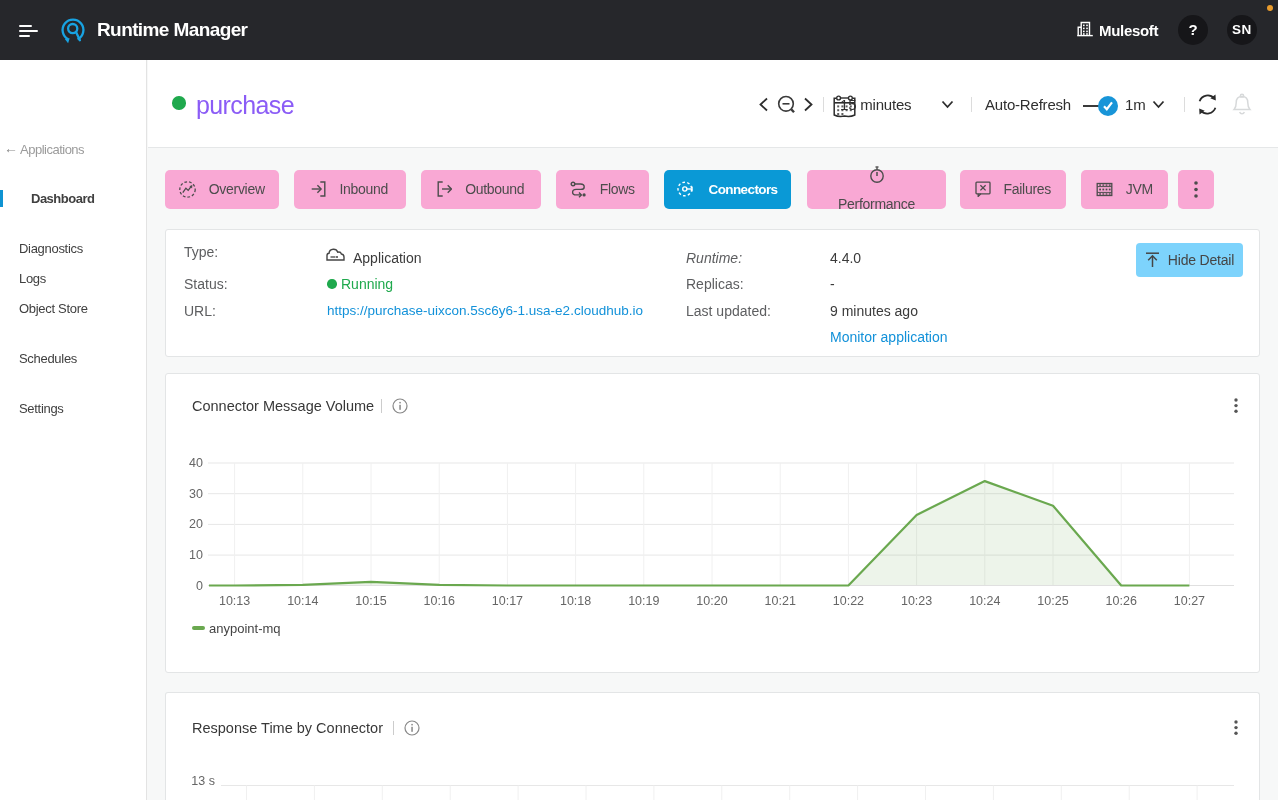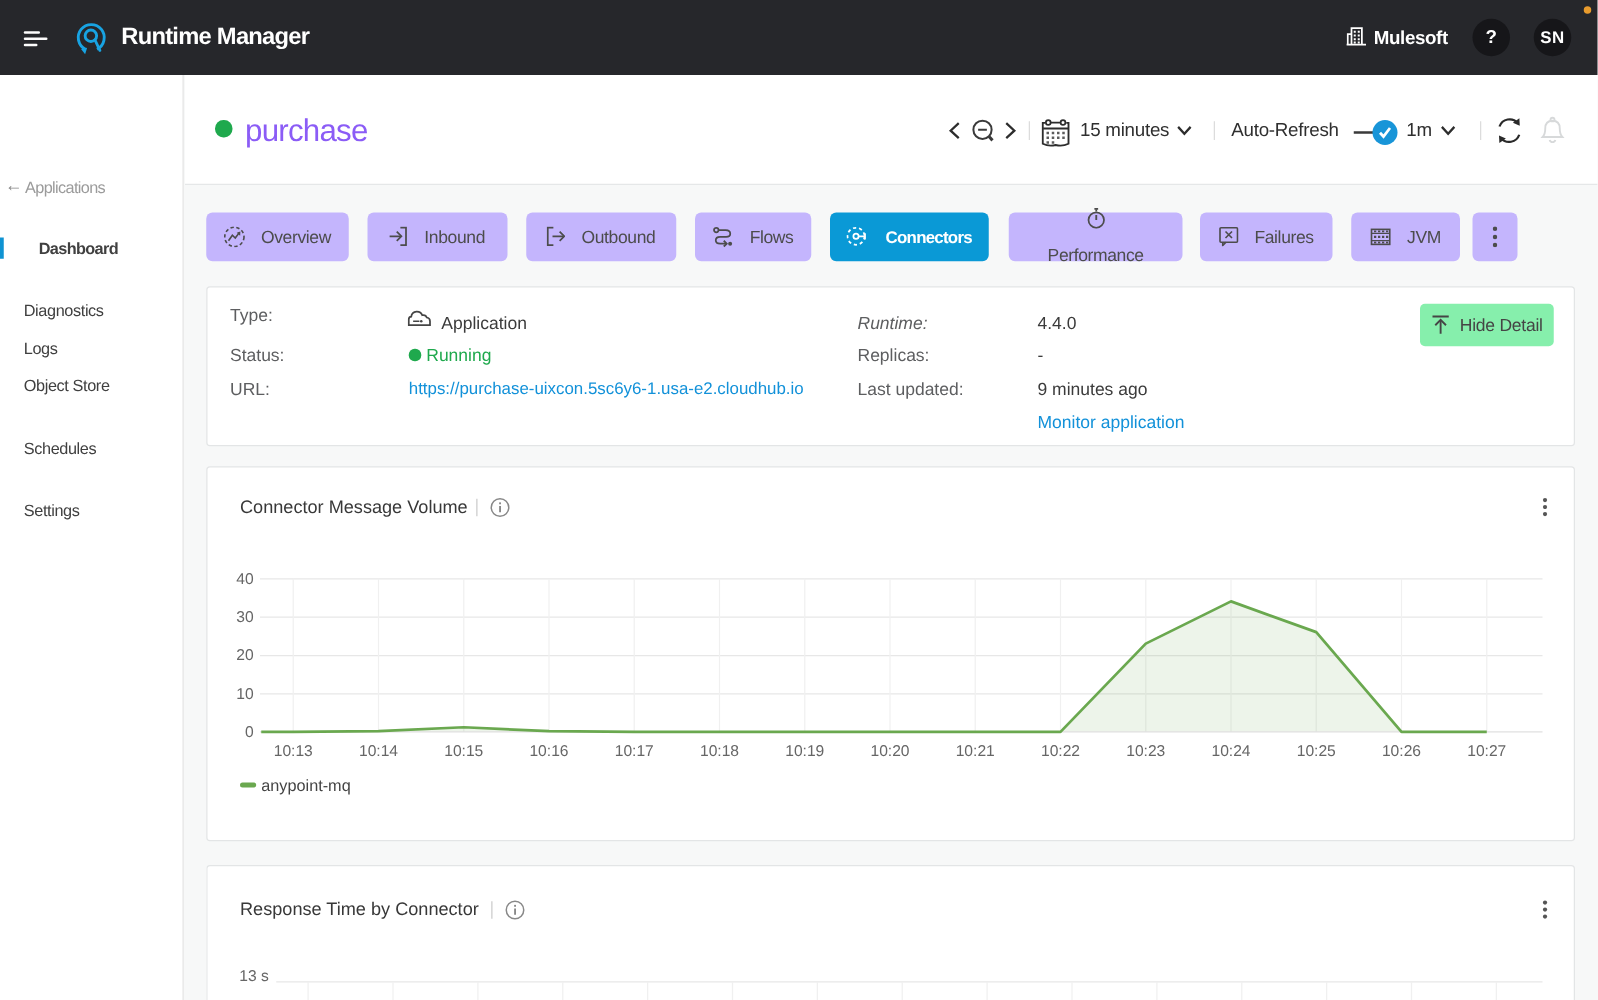--- a/index.html
+++ b/index.html
@@ -23,31 +23,31 @@
 #activebar { position:absolute; left:0; top:130px; width:3px; height:17px; background:#0f93d2; }
 
 
 #pagehead { position:absolute; left:148px; top:60px; width:1130px; height:88px; background:#fff; border-bottom:1px solid #e5e7e8; }
 #greendot { position:absolute; left:172px; top:96px; width:13.5px; height:13.5px; border-radius:50%; background:#1fa94d; }
 #appname { position:absolute; left:196px; top:91px; font-size:25px; letter-spacing:-0.6px; color:#8b5cf6; }
 .hctrl { position:absolute; font-size:15px; letter-spacing:-0.2px; color:#2f2f2f; }
 .hsep { position:absolute; top:97px; width:1px; height:15px; background:#dcdcdc; }
 
 
-.tab { position:absolute; top:170px; height:38.5px; background:#c4b5fd; border-radius:5px; display:flex; align-items:center; justify-content:center; gap:13px; font-size:14px; letter-spacing:-0.3px; color:#4c4c4c; }
+.tab { position:absolute; top:170px; height:38.5px; background:#f9a8d4; border-radius:5px; display:flex; align-items:center; justify-content:center; gap:13px; font-size:14px; letter-spacing:-0.3px; color:#4c4c4c; }
 .tab svg { flex:0 0 auto; }
 #tab-conn { background:#0a99d6; color:#fff; }
 #tab-conn span { font-weight:bold; font-size:13.5px; letter-spacing:-0.6px; }
 
 
 .panel { position:absolute; left:165px; width:1095px; background:#fff; border:1px solid #e3e5e6; border-radius:3px; }
 .lbl { position:absolute; font-size:14px; color:#5d5e60; }
 .val { position:absolute; font-size:14px; color:#3b3b3b; }
 .link { color:#1291d9; }
-#hidedetail { position:absolute; left:1136px; top:243px; width:107px; height:34px; background:#86efac; border-radius:4px; font-size:14px; letter-spacing:-0.2px; color:#454545; display:flex; align-items:center; justify-content:center; gap:8px; }
+#hidedetail { position:absolute; left:1136px; top:243px; width:107px; height:34px; background:#7dd3fc; border-radius:4px; font-size:14px; letter-spacing:-0.2px; color:#454545; display:flex; align-items:center; justify-content:center; gap:8px; }
 .ptitle { position:absolute; font-size:14.5px; font-weight:500; color:#383838; }
 .psep { position:absolute; width:1px; height:14px; background:#ccc; }
 </style>
 </head>
 <body>
 
 <div id="topbar">
   <div class="hline" style="top:24.5px; width:13px;"></div>
   <div class="hline" style="top:29.6px; width:19px;"></div>
   <div class="hline" style="top:34.7px; width:11px;"></div>
@@ -125,21 +125,21 @@
       <rect x="12.6" y="11.4" width="2" height="2"></rect>
       <rect x="16.8" y="11.4" width="2" height="2"></rect>
     <rect x="4.2" y="15.2" width="2" height="2"></rect>
       <rect x="8.4" y="15.2" width="2" height="2"></rect>
       <rect x="12.6" y="15.2" width="2" height="2"></rect>
       <rect x="16.8" y="15.2" width="2" height="2"></rect>
     <rect x="4.2" y="19" width="2" height="2"></rect>
       <rect x="8.4" y="19" width="2" height="2"></rect>
   </g>
 </svg>
-<div class="hctrl" style="left:864px; top:96px;text-align:center;">15 minutes</div>
+<div class="hctrl" style="left:840px; top:96px;text-align:center;">15 minutes</div>
 <svg class="abs" style="left:941px; top:100px;" width="13" height="9" viewBox="0 0 13 9">
     <path d="M 1.5 1.5 L 6.5 7 L 11.5 1.5" fill="none" stroke="#2d2d2d" stroke-width="1.8"></path>
   </svg>
 <div class="hsep" style="left:971px;"></div>
 <div class="hctrl" style="left:985px; top:96px;">Auto-Refresh</div>
 <div class="abs" style="left:1083px; top:104.5px; width:17px; height:2.4px; background:#3a3a3a;"></div>
 <div class="abs" style="left:1098px; top:96px; width:20px; height:20px; border-radius:50%; background:#1895d8;"></div>
 <svg class="abs" style="left:1101px; top:99px;" width="14" height="14" viewBox="0 0 14 14">
     <path d="M 3 7.2 L 5.8 10.2 L 11 3.4" fill="none" stroke="#fff" stroke-width="2.2"></path>
   </svg>

